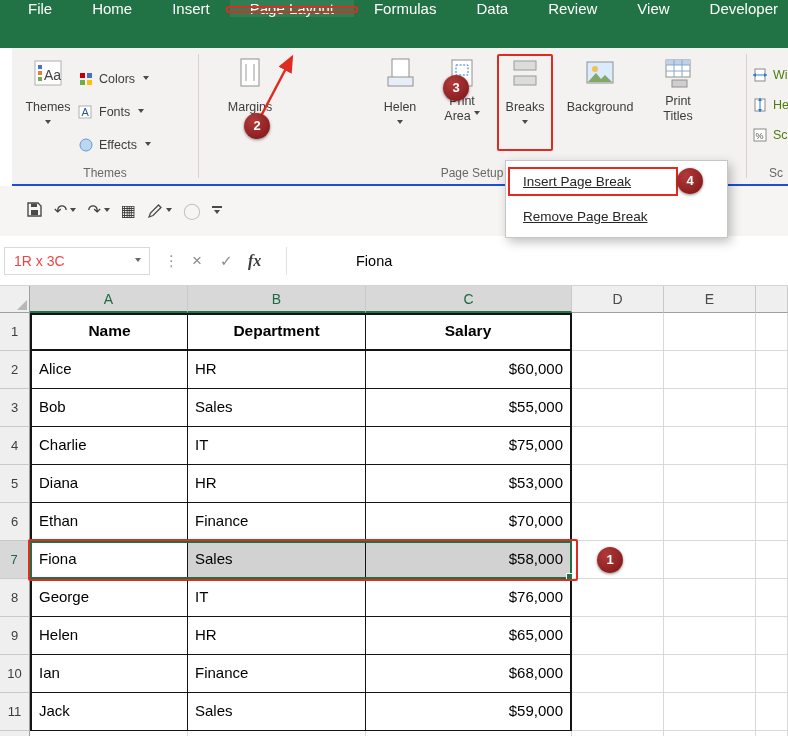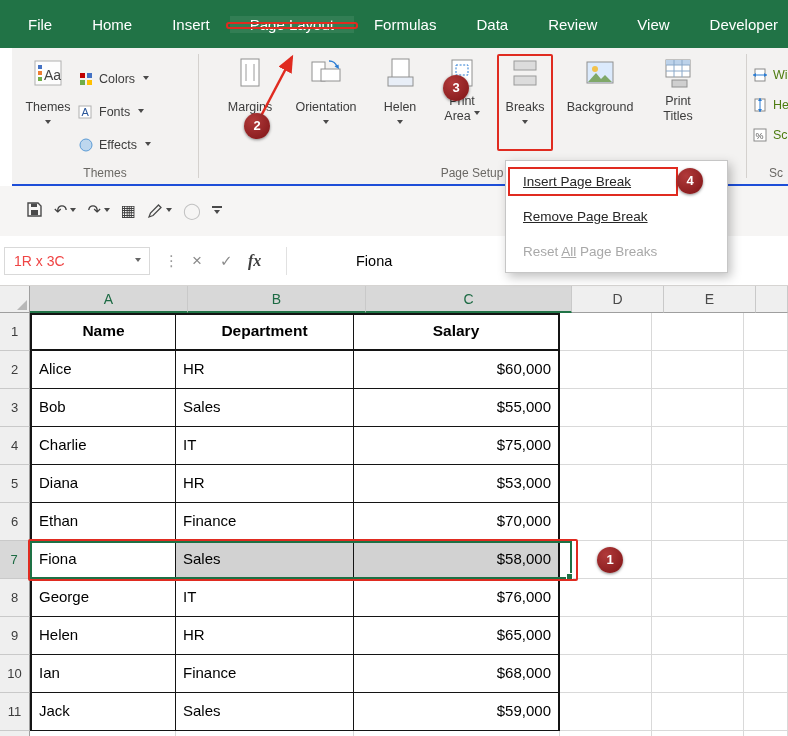--- a/index.html
+++ b/index.html
@@ -8,21 +8,21 @@
     position: relative;
     font-family: "Liberation Sans", "DejaVu Sans", sans-serif;
     background: #fff;
     overflow: hidden;
     color: #222;
   }
 
   
   .tabs {
     position:absolute; top:0; left:0; right:0; height:48px;
-    background:#217346; display:flex; align-items:center; padding-left:8px;
+    background:#217346; display:flex; align-items:flex-start; padding-left:8px;
   }
   .tab {
     color:#fff; font-size:15px; padding:0 20px; display:flex; align-items:center;
     cursor:default; position:relative; white-space:nowrap;
   }
   .tab.active { background:rgba(255,255,255,0.08); }
   .tab-redbox {
     position:absolute; inset:6px -4px 4px -4px;
     border:2px solid #e02b20; border-radius:3px; pointer-events:none;
   }
@@ -98,21 +98,21 @@
   .wA{width:158px}.wB{width:178px}.wC{width:206px}.wD{width:92px}.wE{width:92px}.wF{flex:1}
   .srow { display:flex; height:38px; }
   .rn {
     width:30px; background:#efefef; border-right:1px solid #9f9f9f; border-bottom:1px solid #c9c9c9;
     text-align:center; line-height:38px; font-size:13px; color:#3d3d3d;
   }
   .cell {
     border-right:1px solid #141414; border-bottom:1px solid #141414;
     font-size:15px; line-height:36px; padding:0 7px; color:#000; overflow:hidden; white-space:nowrap;
   }
-  .cA { width:146px; border-left:2px solid #141414; }
+  .cA { width:158px; border-left:2px solid #141414; }
   .cB { width:178px; }
   .cC { width:206px; text-align:right; }
   .cell.cC { border-right:2px solid #141414; }
   .ecell { border-right:1px solid #d9d9d9; border-bottom:1px solid #d9d9d9; }
   .cD{width:92px}.cE{width:92px}.cF{flex:1}
   .hdr-row .cell { font-weight:bold; text-align:center; border-top:2px solid #141414; border-bottom:2px solid #141414; line-height:32px; font-size:15.5px; }
   .sel-row .cB, .sel-row .cC { background:#d2d2d2; }
   .sel-row .rn { background:#d8d8d8; color:#1c6a43; border-right:2px solid #217346; }
   .sliver .rn { line-height:5px; }
 
@@ -220,30 +220,20 @@
   <div class="bigbtn" style="left:210px; width:56px;">
     <svg width="34" height="34" viewBox="0 0 34 34">
       <rect x="8" y="3" width="18" height="27" fill="#fff" stroke="#909090"></rect>
       <line x1="13" y1="8" x2="13" y2="25" stroke="#9a9a9a"></line>
       <line x1="21" y1="8" x2="21" y2="25" stroke="#9a9a9a"></line>
     </svg>
     <span class="lbl">Margins</span>
     <span class="car"></span>
   </div>
 
-  <div class="bigbtn" style="left:274px; width:80px;">
-    <svg width="34" height="34" viewBox="0 0 34 34">
-      <rect x="3" y="6" width="13" height="19" fill="#fff" stroke="#909090"></rect>
-      <rect x="12" y="13" width="19" height="12" fill="#fff" stroke="#909090"></rect>
-      <path d="M20 5 a8 8 0 0 1 8 6" fill="none" stroke="#2b7cd3" stroke-width="1.6"></path>
-      <path d="M30 13 l-4.5-2.5 4-2 z" fill="#2b7cd3"></path>
-    </svg>
-    <span class="lbl">Orientation</span>
-    <span class="car"></span>
-  </div>
 
   <div class="bigbtn" style="left:364px; width:48px;">
     <svg width="34" height="34" viewBox="0 0 34 34">
       <rect x="9" y="3" width="17" height="23" fill="#fff" stroke="#909090"></rect>
       <rect x="5" y="21" width="25" height="9" fill="#e8eef7" stroke="#909090"></rect>
     </svg>
     <span class="lbl">Helen</span>
     <span class="car"></span>
   </div>
 
@@ -485,23 +475,20 @@
 <div class="sel-outline"></div>
 <div class="fill-handle"></div>
 
 <div class="menu">
   <div class="mi u">
     <span>Insert Page Break</span>
     <span class="insert-redbox ann"></span>
     <span class="circle menu-circle ann">4</span>
   </div>
   <div class="mi u">Remove Page Break</div>
-  <div class="mi dis">
-    <span>Reset </span><span class="u">All</span><span> Page Breaks</span>
-  </div>
 </div>
 
 <svg class="arrow-svg" width="788" height="736">
   <defs>
     <marker id="ah" markerWidth="8" markerHeight="8" refX="6" refY="3" orient="auto">
       <path d="M0 0 L7 3 L0 6 z" fill="#e02b20"></path>
     </marker>
   </defs>
   <line x1="261" y1="116" x2="292" y2="57" stroke="#e02b20" stroke-width="2.5" marker-end="url(#ah)"></line>
 </svg>

